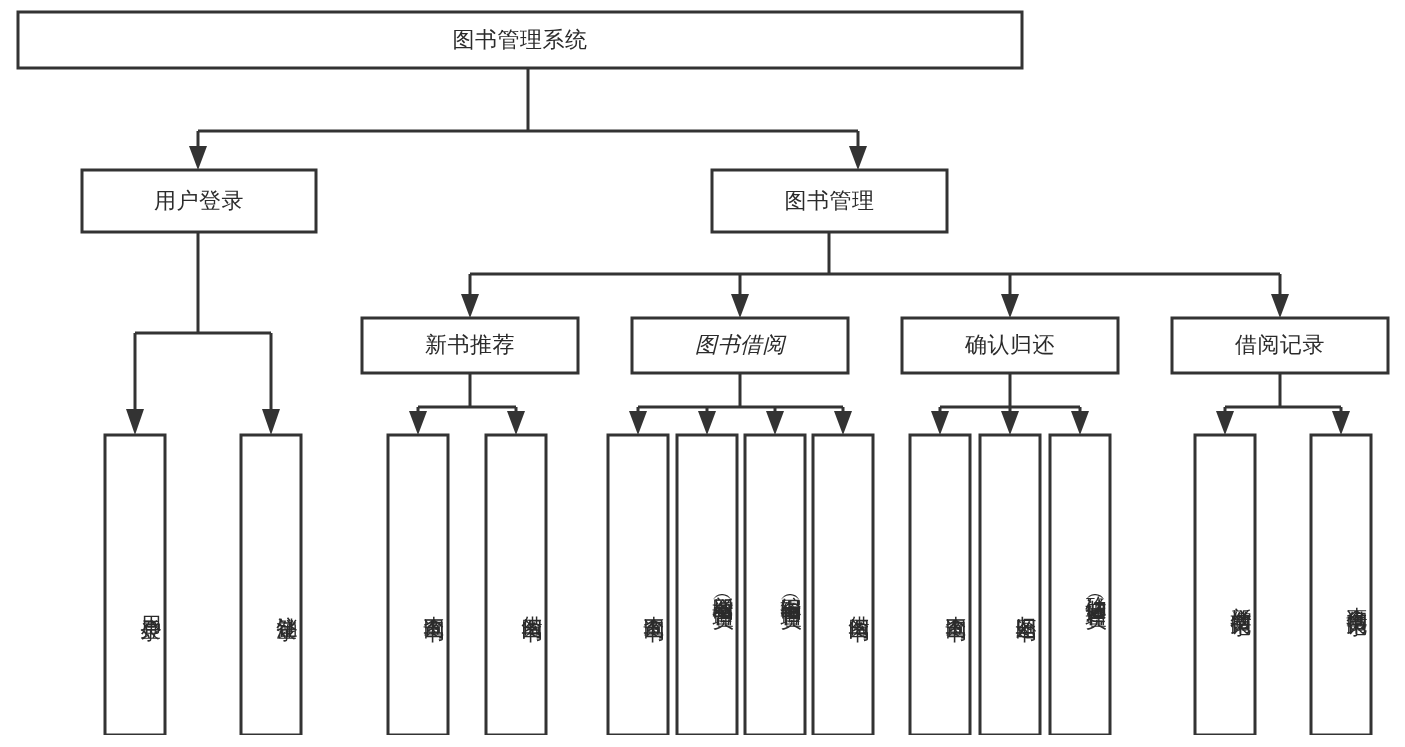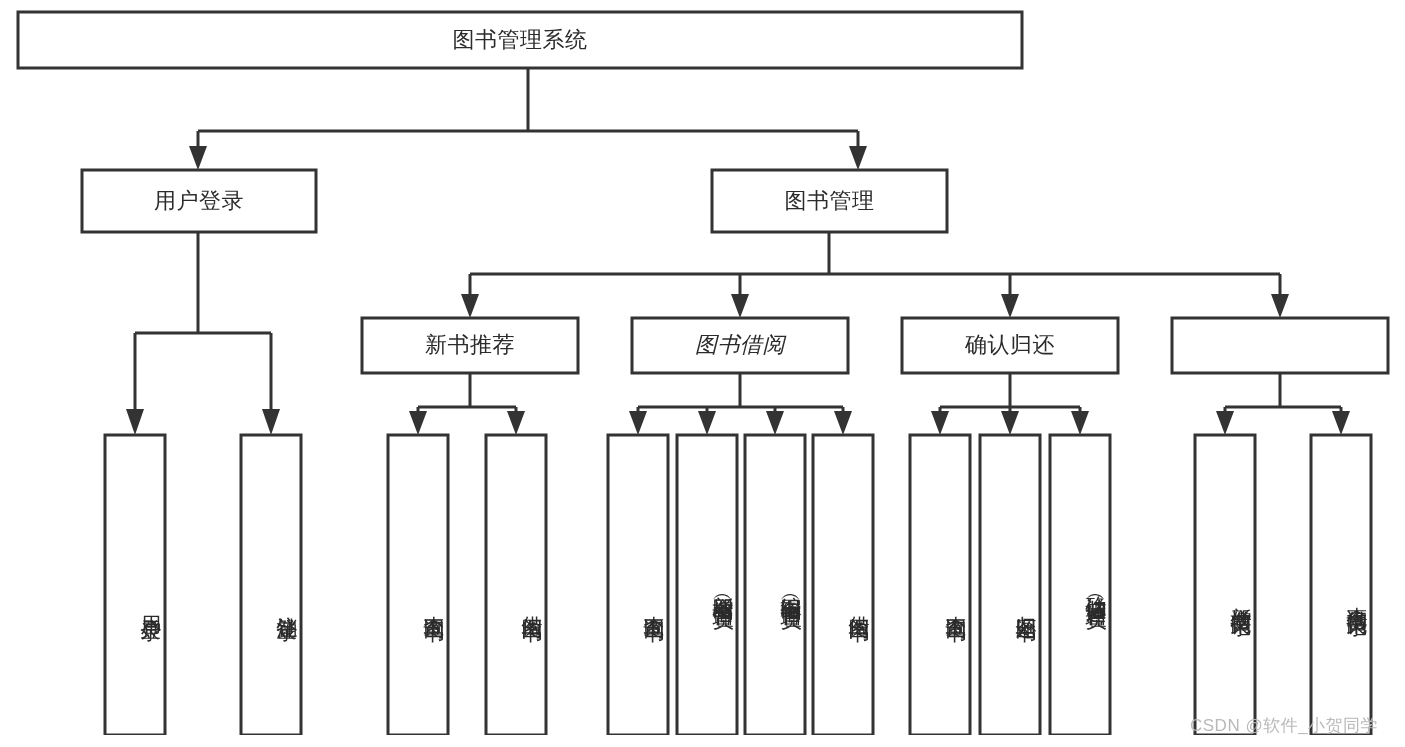--- a/index.html
+++ b/index.html
@@ -186,34 +186,34 @@
   </svg>
 
   <div class="node-label horiz" style="left:18px; top:12px; width:1004px; height:56px;">图书管理系统</div>
 
   <div class="node-label horiz" style="left:82px; top:170px; width:234px; height:62px;">用户登录</div>
   <div class="node-label horiz" style="left:362px; top:318px; width:216px; height:55px;">新书推荐</div>
 
   <div class="node-label horiz" style="left:712px; top:170px; width:235px; height:62px;">图书管理</div>
   <div class="node-label horiz" style="left:632px; top:318px; width:216px; height:55px;font-style:italic;">图书借阅</div>
   <div class="node-label horiz" style="left:902px; top:318px; width:216px; height:55px;">确认归还</div>
+  <div class="node-label horiz" style="left:1172px; top:318px; width:216px; height:55px;">借阅记录</div>
 
   <div class="node-label vert" style="left:105px; top:463px; width:60px; height:272px;">用户登录</div>
   <div class="node-label vert" style="left:241px; top:463px; width:60px; height:272px;">注销登录</div>
 
   <div class="node-label vert" style="left:388px; top:463px; width:60px; height:272px;">查询图书</div>
   <div class="node-label vert" style="left:486px; top:463px; width:60px; height:272px;">借阅图书</div>
 
   <div class="node-label vert" style="left:608px; top:463px; width:60px; height:272px;">查询图书</div>
   <div class="node-label vert" style="left:677px; top:437px; width:60px; height:298px; padding-top:4px;">新增图书（管理员）</div>
   <div class="node-label vert" style="left:745px; top:437px; width:60px; height:298px; padding-top:4px;">编辑图书（管理员）</div>
   <div class="node-label vert" style="left:813px; top:463px; width:60px; height:272px;">借阅图书</div>
 
   <div class="node-label vert" style="left:910px; top:463px; width:60px; height:272px;">查询图书</div>
   <div class="node-label vert" style="left:980px; top:463px; width:60px; height:272px;">归还图书</div>
   <div class="node-label vert" style="left:1050px; top:437px; width:60px; height:298px; padding-top:4px;">确认归还（管理员）</div>
 
   <div class="node-label vert" style="left:1195px; top:448px; width:60px; height:287px;">新增借阅记录</div>
   <div class="node-label vert" style="left:1311px; top:448px; width:60px; height:287px;">查询借阅记录</div>
 
-  <div class="watermark">CSDN @软件_小贺同学</div>
 
 </div>
 
 </body></html>

